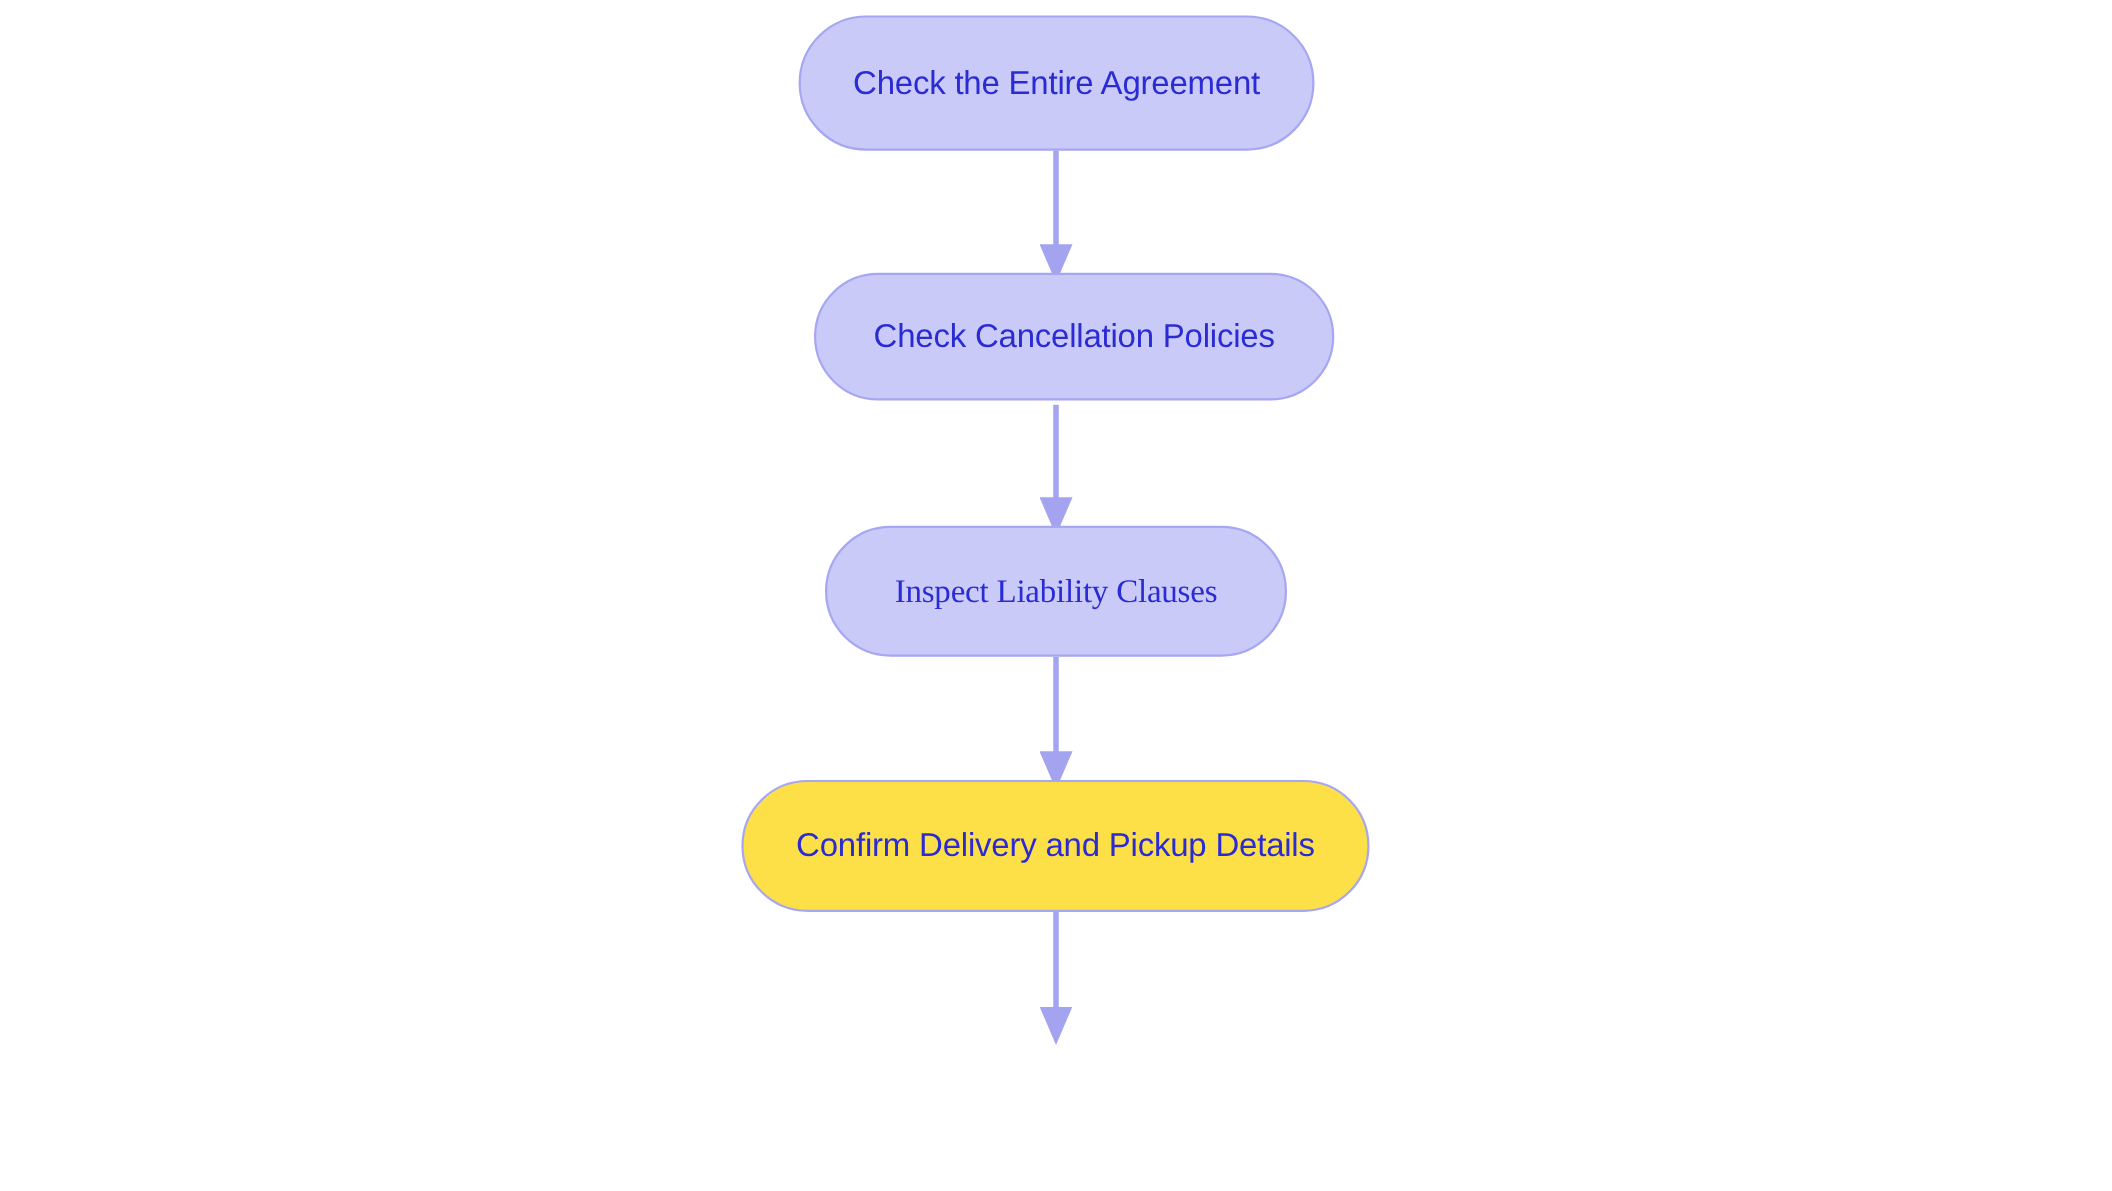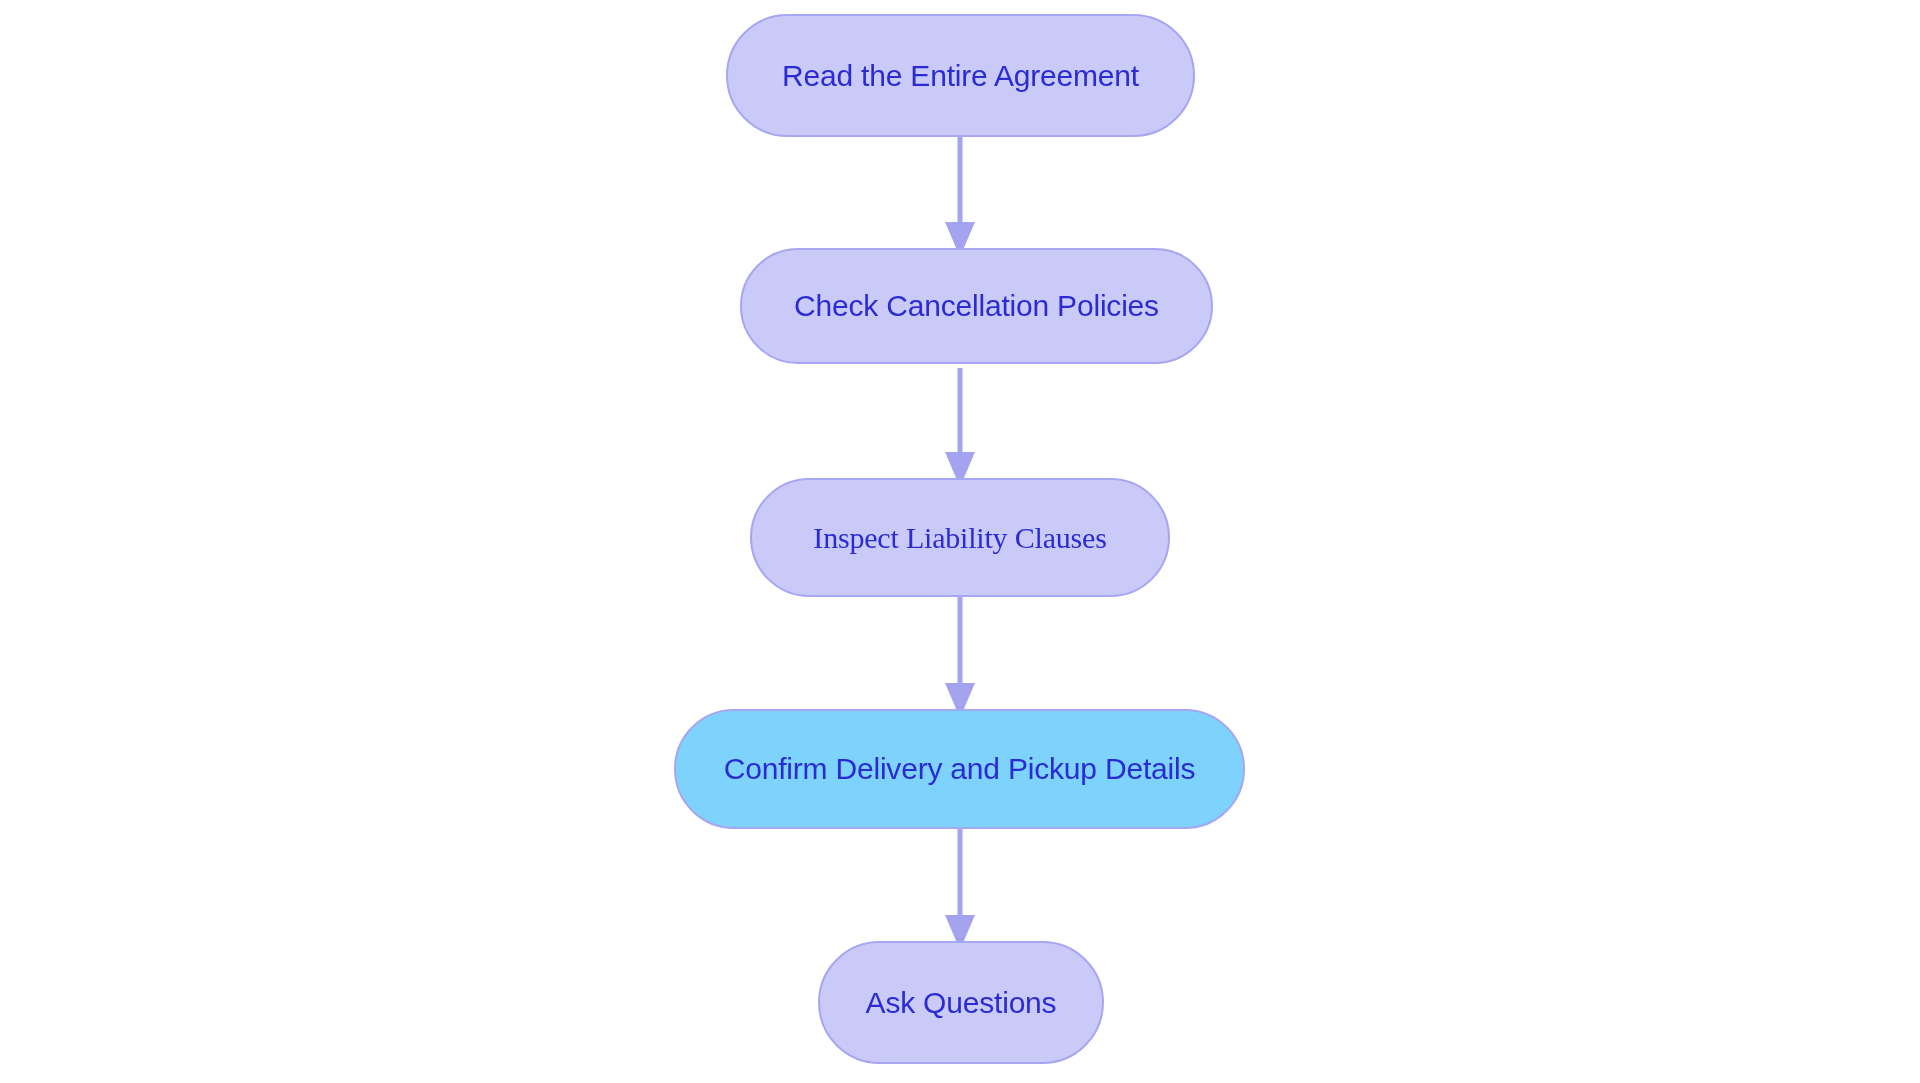--- a/index.html
+++ b/index.html
@@ -74,32 +74,29 @@
     </g>
     <g>
       <line class="edge-line" x1="960" y1="597" x2="960" y2="685" stroke="#a3a3f0" stroke-width="5" marker-end="url(#arrowhead)"></line>
     </g>
     <g>
       <line class="edge-line" x1="960" y1="829" x2="960" y2="917" stroke="#a3a3f0" stroke-width="5" marker-end="url(#arrowhead)"></line>
     </g>
   </svg>
 
   <div class="node" style="left: 726px; top: 14px; width: 469px; height: 123px; background: rgb(201, 202, 248); border-color: rgb(166, 166, 242); color: rgb(43, 43, 212);">
-    <span class="node-label">Read the Entire Agreement</span>
+    <span class="node-label">Check the Entire Agreement</span>
   </div>
 
   <div class="node" style="left: 740px; top: 248px; width: 473px; height: 116px; background: rgb(201, 202, 248); border-color: rgb(166, 166, 242); color: rgb(43, 43, 212);">
     <span class="node-label">Check Cancellation Policies</span>
   </div>
 
   <div class="node" style="left: 750px; top: 478px; width: 420px; height: 119px; background: rgb(201, 202, 248); border-color: rgb(166, 166, 242); color: rgb(43, 43, 212); font-family: Liberation Serif, serif;">
     <span class="node-label">Inspect Liability Clauses</span>
   </div>
 
-  <div class="node" style="left: 674px; top: 709px; width: 571px; height: 120px; background: #7dd3fc; border-color: rgb(166, 166, 242); color: rgb(43, 43, 212);">
+  <div class="node" style="left: 674px; top: 709px; width: 571px; height: 120px; background: #fde047; border-color: rgb(166, 166, 242); color: rgb(43, 43, 212);">
     <span class="node-label">Confirm Delivery and Pickup Details</span>
   </div>
 
-  <div class="node" style="left: 818px; top: 941px; width: 286px; height: 123px; background: rgb(201, 202, 248); border-color: rgb(166, 166, 242); color: rgb(43, 43, 212);">
-    <span class="node-label">Ask Questions</span>
-  </div>
 
 </div>
 
 </body></html>

